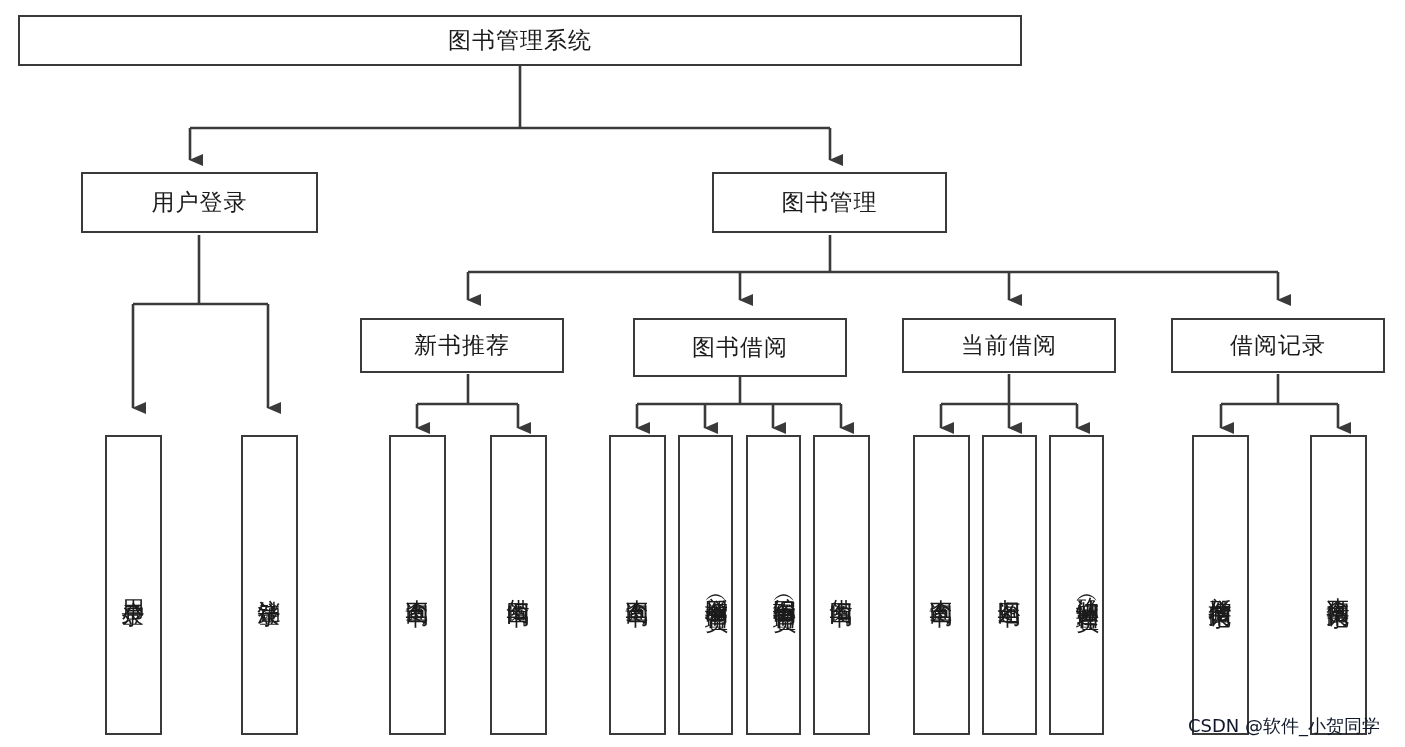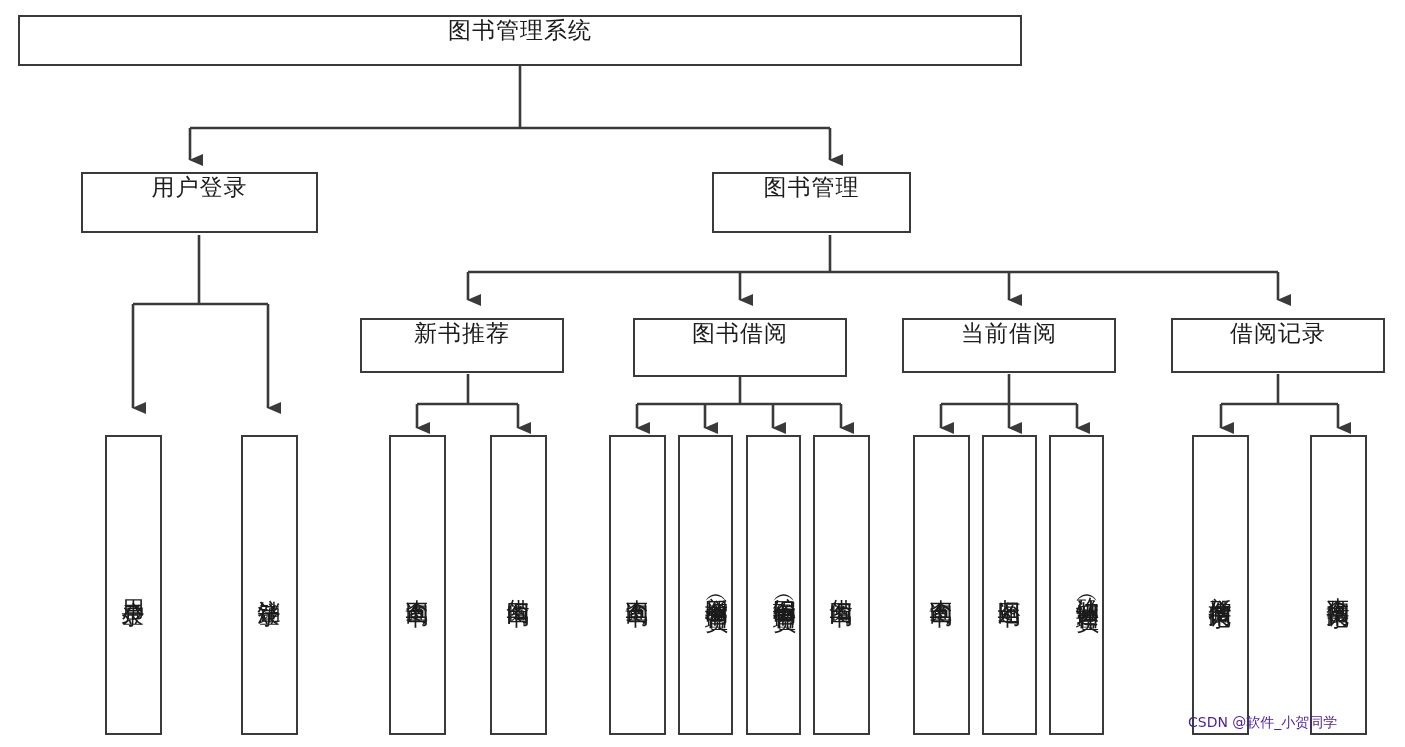--- a/index.html
+++ b/index.html
@@ -25,20 +25,21 @@
     width: 1405px;
     height: 747px;
     pointer-events: none;
   }
   .node {
     position: absolute;
     box-sizing: border-box;
     background: #ffffff;
     border: 2.5px solid #3a3a3a;
     display: flex;
+    align-items: center;
     justify-content: center;
     color: #1b1b1b;
     z-index: 2;
   }
   .node.horiz {
     font-size: 23px;
     letter-spacing: 1px;
     line-height: 1.2;
   }
   .node.vert {
@@ -58,22 +59,22 @@
     white-space: nowrap;
   }
   .node.vert.mid {
     align-items: center;
     padding-top: 0;
   }
   #watermark {
     position: absolute;
     left: 1188px;
     top: 714px;
-    font-size: 14px;
-    color: #4c1d95;
+    font-size: 18px;
+    color: #0f172a;
     white-space: nowrap;
     z-index: 5;
     font-family: "DejaVu Sans", "Liberation Sans", sans-serif;
   }
 </style>
 </head>
 <body>
 
 <div id="canvas">
 
@@ -127,21 +128,21 @@
     </g>
   </svg>
 
   <div class="node horiz" style="left:18px; top:15px; width:1004px; height:51px;">
     <span>图书管理系统</span>
   </div>
 
   <div class="node horiz" style="left:81px; top:172px; width:237px; height:61px;">
     <span>用户登录</span>
   </div>
-  <div class="node horiz" style="left:712px; top:172px; width:199px; height:61px;">
+  <div class="node horiz" style="left:712px; top:172px; width:235px; height:61px;">
     <span>图书管理</span>
   </div>
 
   <div class="node horiz" style="left:360px; top:318px; width:204px; height:55px;">
     <span>新书推荐</span>
   </div>
   <div class="node horiz" style="left:633px; top:318px; width:214px; height:59px;">
     <span>图书借阅</span>
   </div>
   <div class="node horiz" style="left:902px; top:318px; width:214px; height:55px;">

